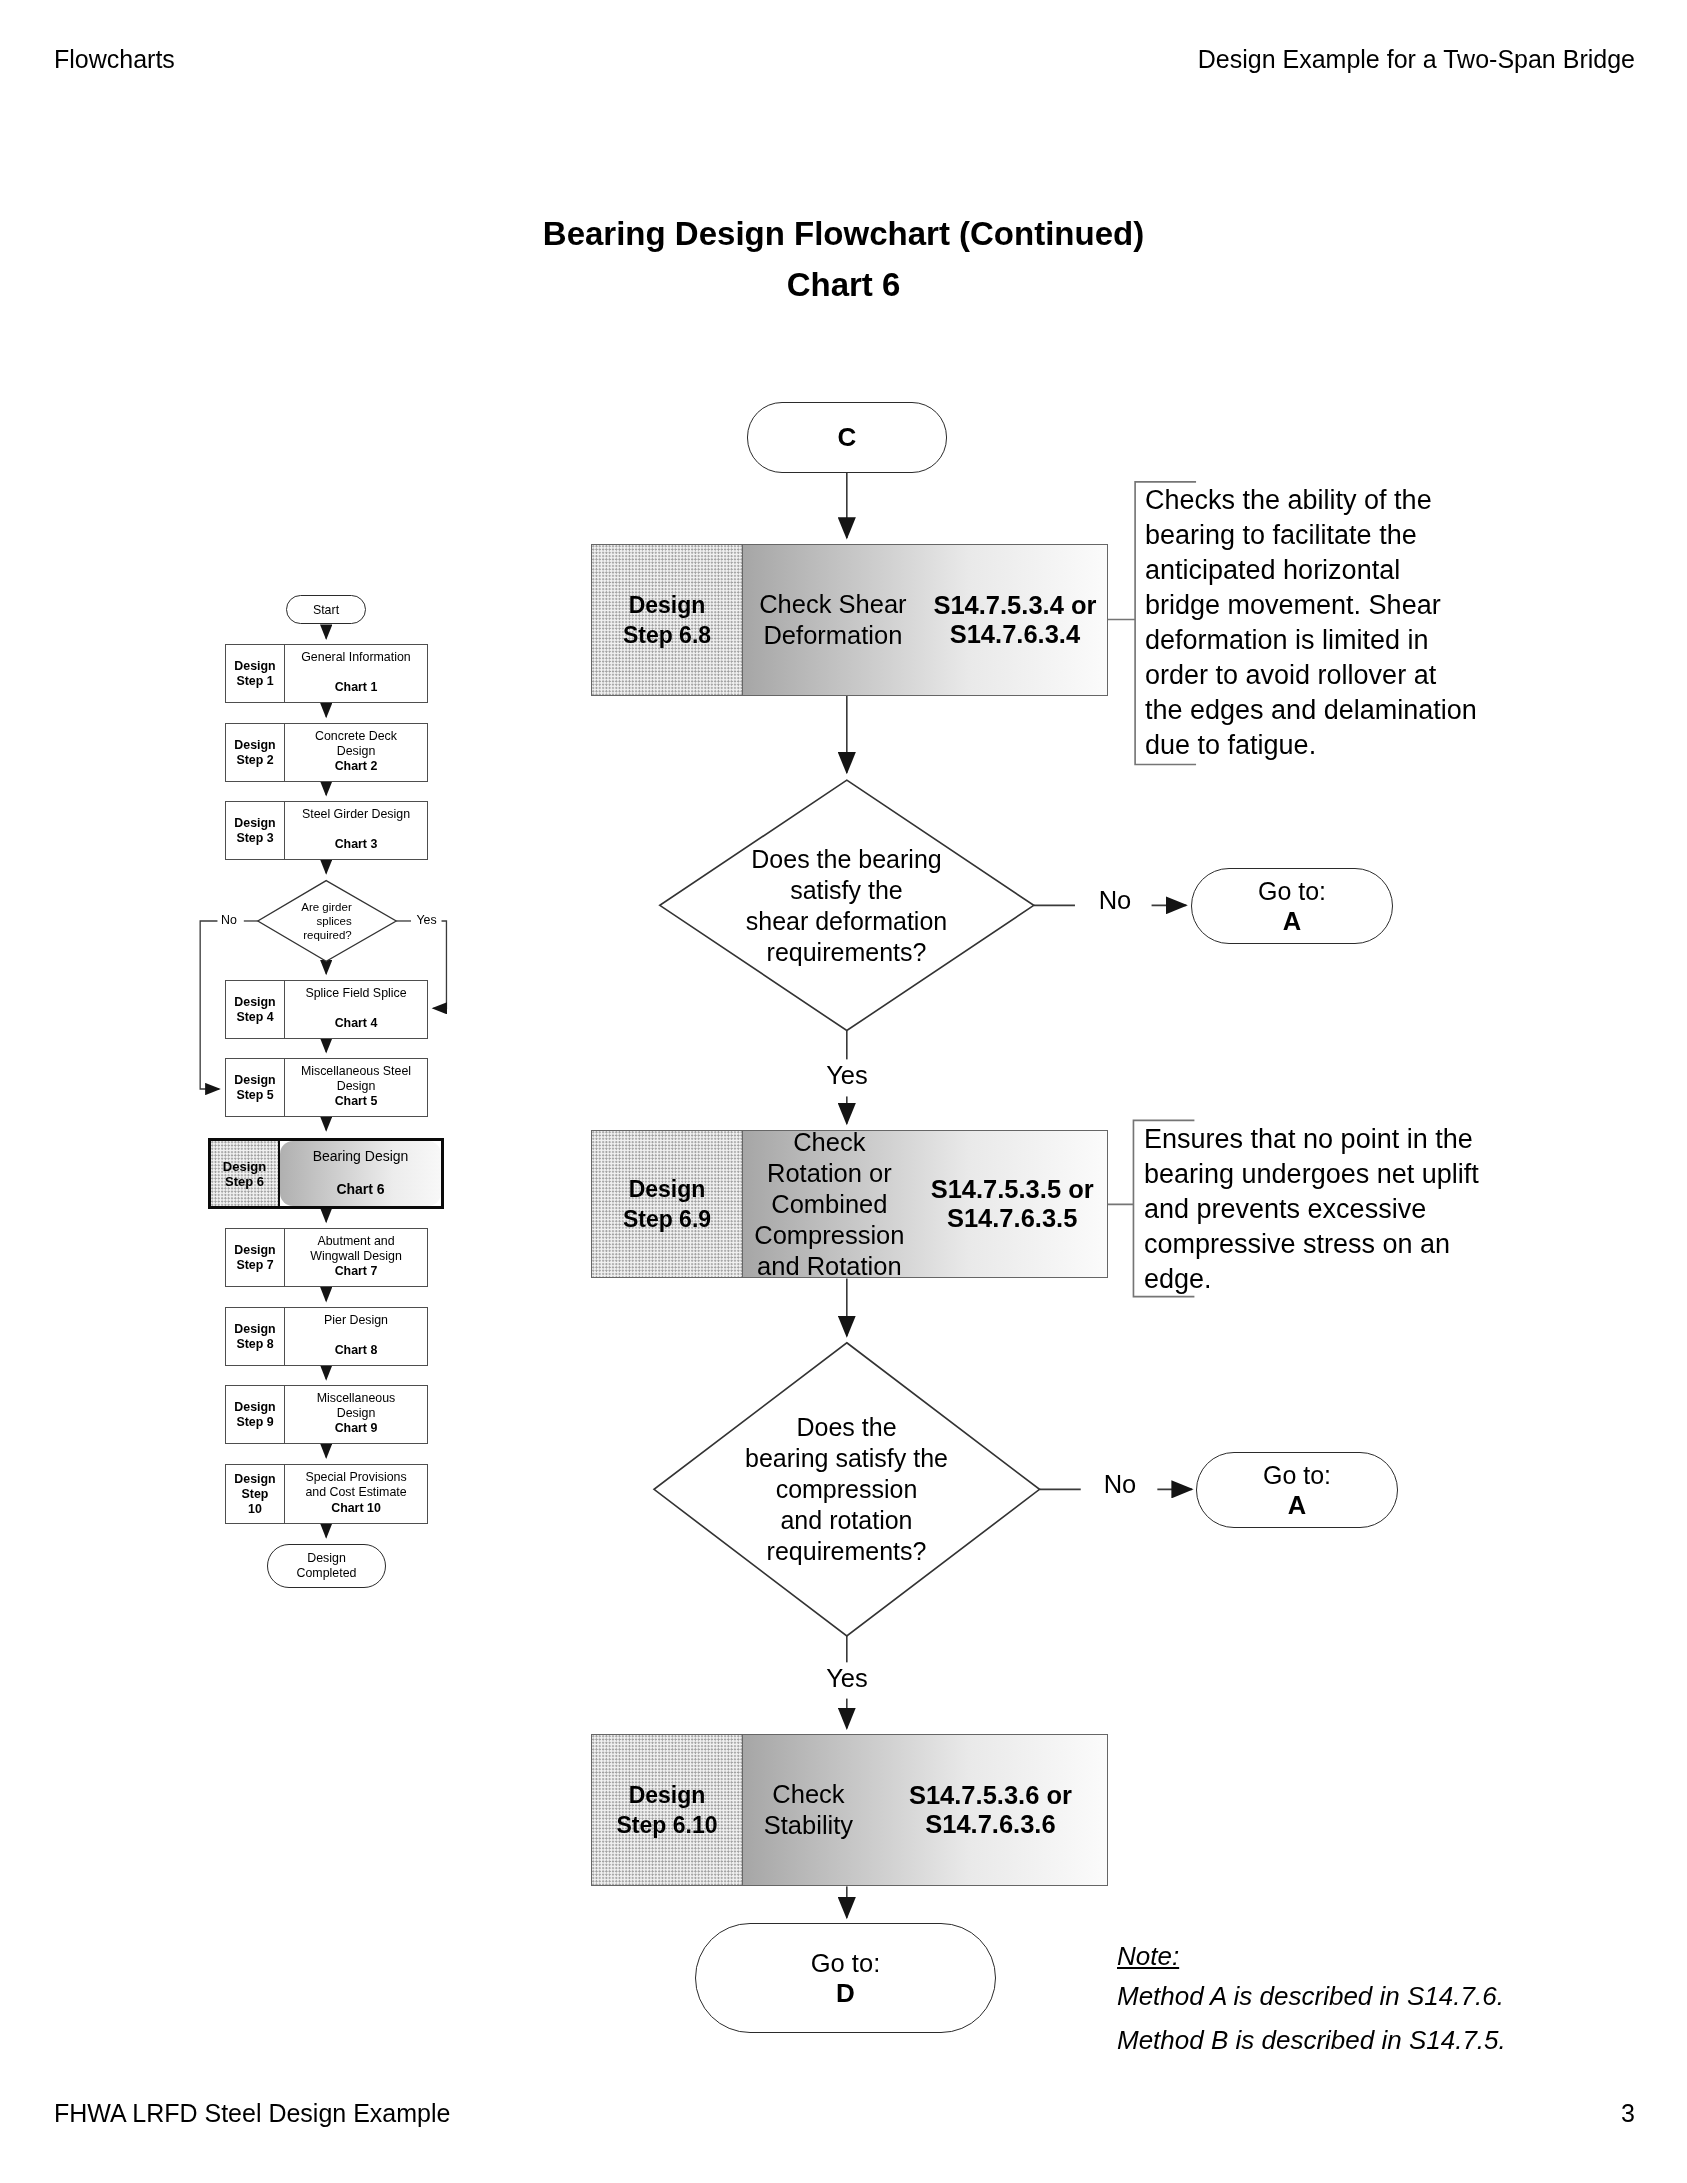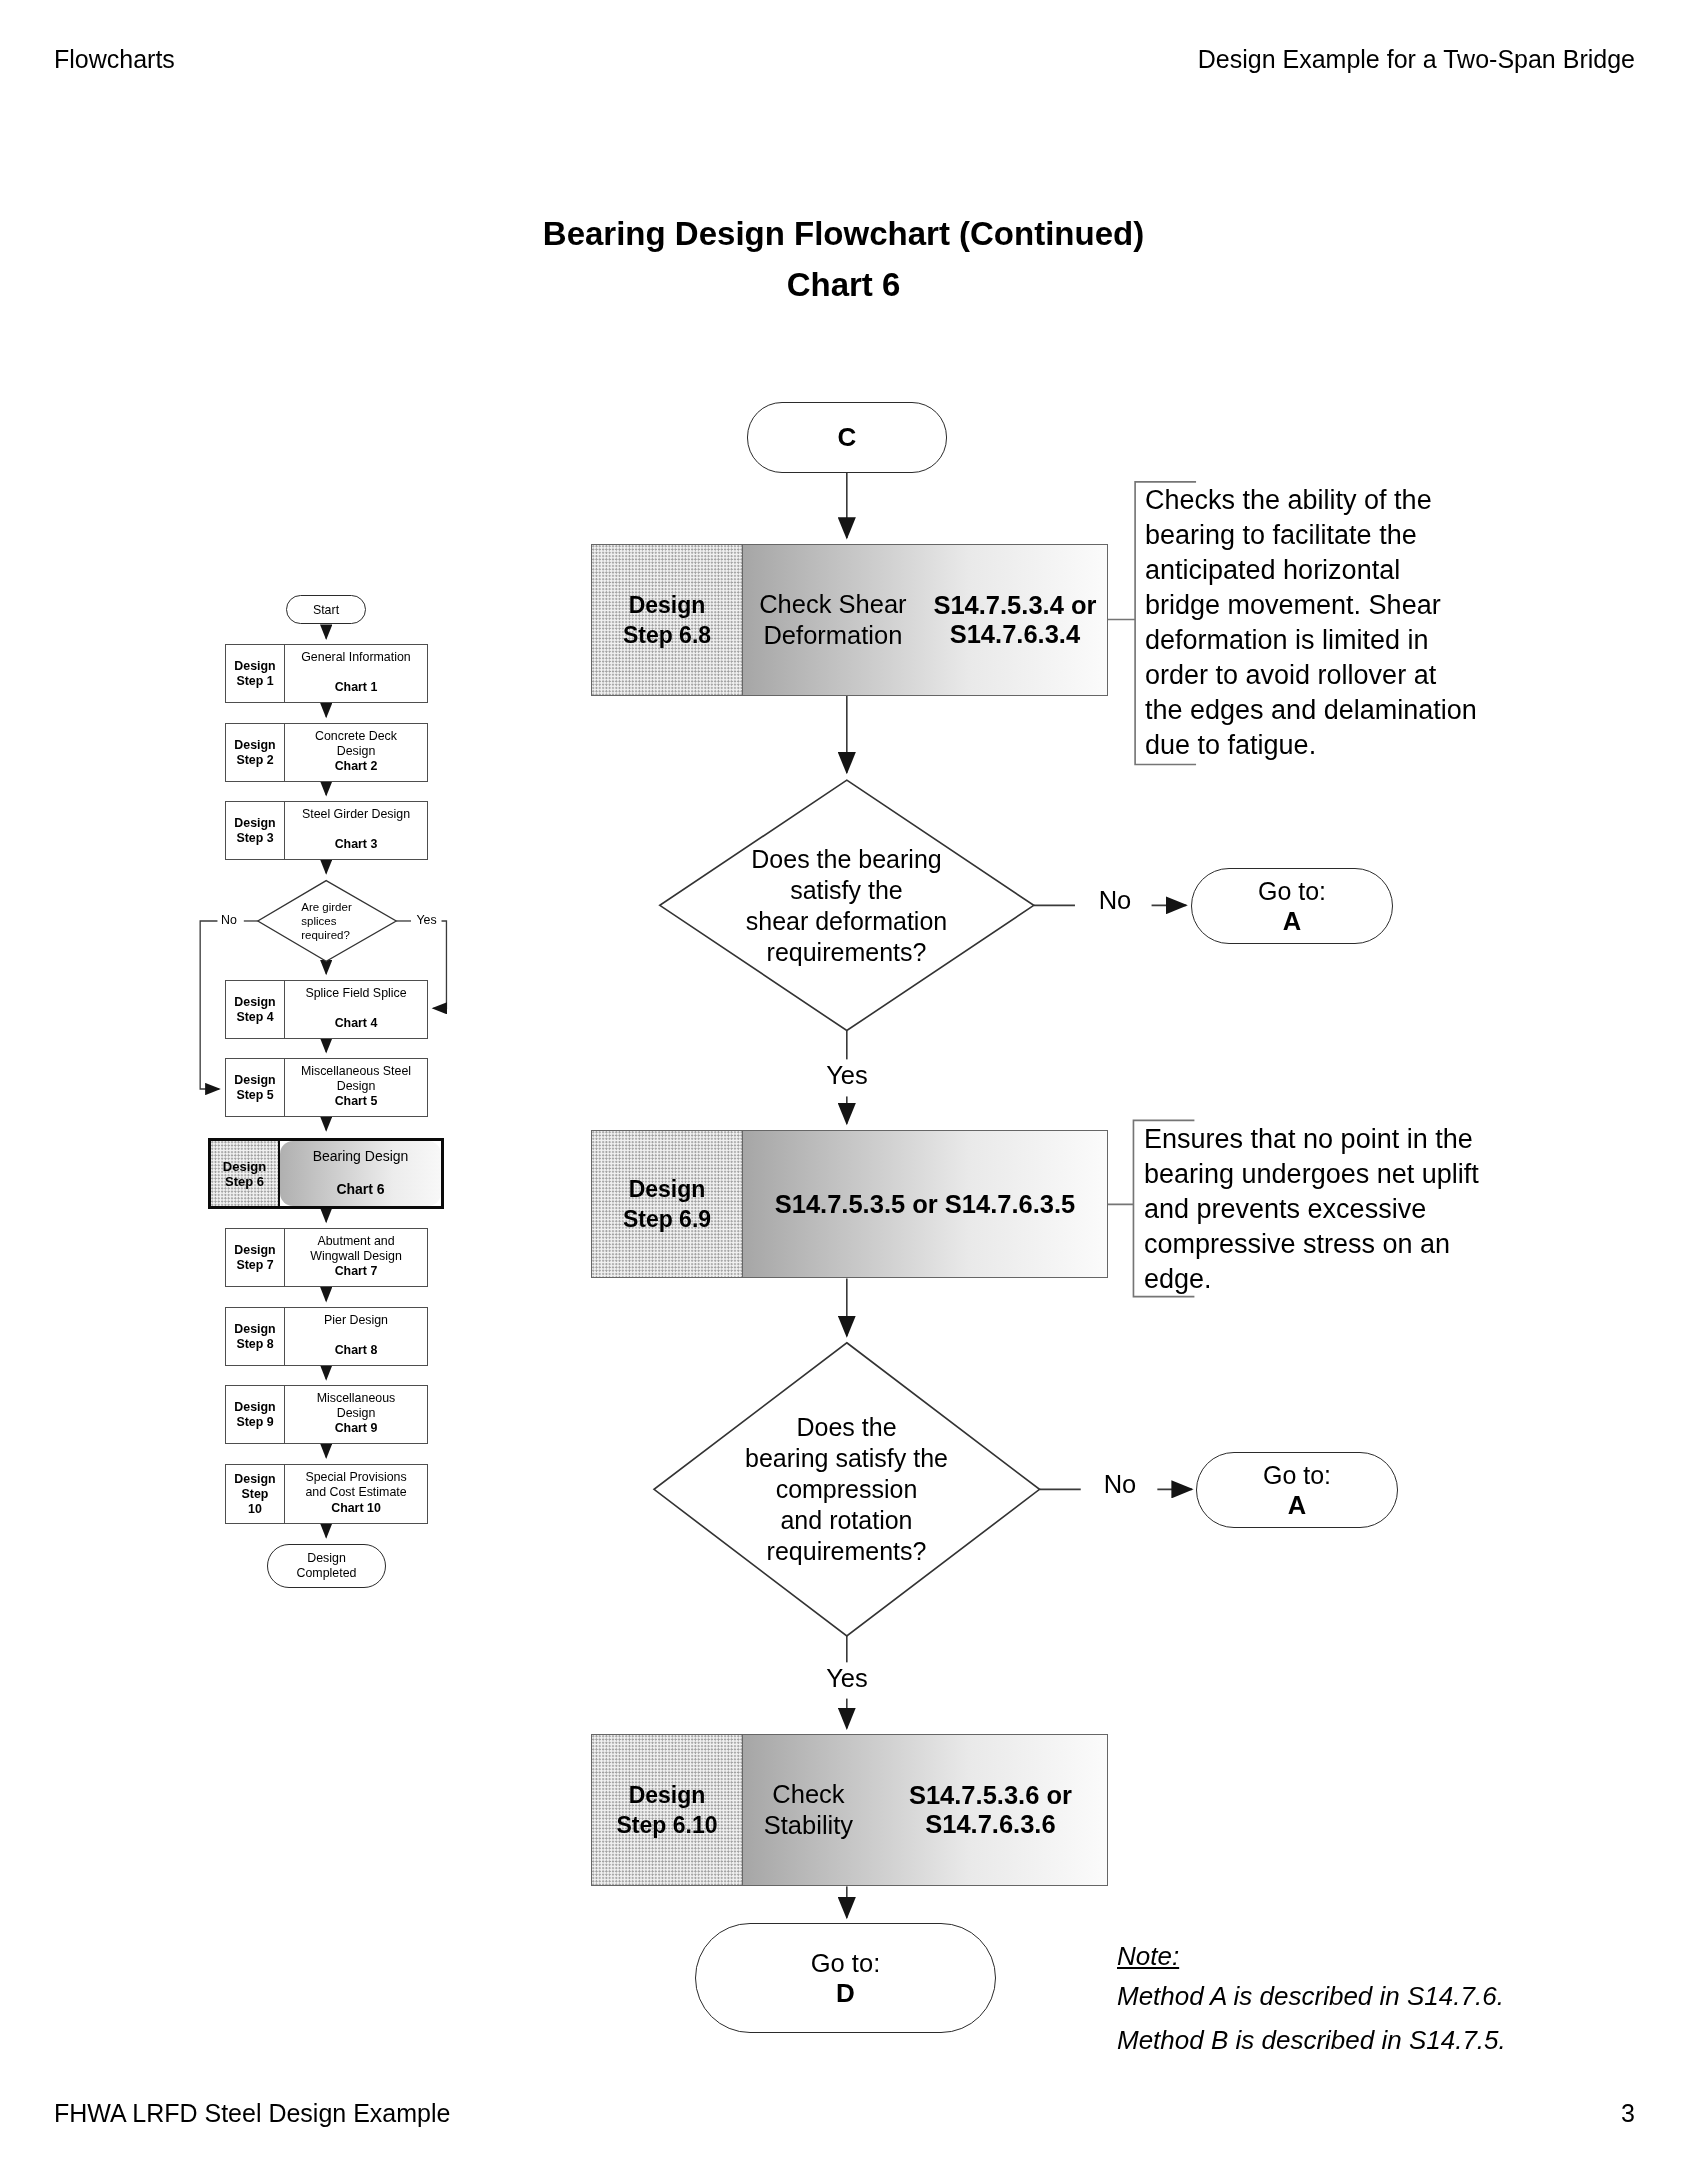--- a/index.html
+++ b/index.html
@@ -44,21 +44,21 @@
   
   .oval{position:absolute;background:#fff;border:1.6px solid #2b2b2b;display:flex;flex-direction:column;
         align-items:center;justify-content:center;text-align:center;box-sizing:border-box;}
   .goto-prefix{font-size:25px;line-height:30.5px;}
   .goto-target{font-size:25.5px;font-weight:bold;line-height:30.5px;}
 
   
   .dtext{position:absolute;display:flex;align-items:center;justify-content:center;
          text-align:center;font-size:25px;line-height:31px;}
   .dtext-sm{position:absolute;display:flex;align-items:center;justify-content:center;
-            text-align:left;font-size:11.5px;line-height:14px;}
+            text-align:right;font-size:11.5px;line-height:14px;}
 
   
   .edge-lbl{position:absolute;font-size:25.5px;text-align:center;}
   .edge-lbl-sm{position:absolute;font-size:12.4px;text-align:center;}
 
   
   .note{position:absolute;font-size:27px;line-height:35px;}
   .bottom-note-head{font-size:26px;font-style:italic;text-decoration:underline;line-height:36px;}
   .bottom-note-body{font-size:26px;font-style:italic;line-height:44px;}
 </style>
@@ -274,20 +274,23 @@
 
   <div class="oval" style="left:1191px;top:868px;width:202px;height:76px;border-radius:38px;">
     <div class="goto-prefix">Go to:</div>
     <div class="goto-target">A</div>
   </div>
 
   <div class="main-box" style="top:1130px;height:148px;">
     <div class="mb-left hatch pre">Design
 Step 6.9</div>
     <div class="mb-right grad" style="justify-content:center;gap:1.6px;">
+      <div class="mb-title pre">Check Rotation or
+Combined Compression
+and Rotation</div>
       <div class="mb-ref">S14.7.5.3.5 or S14.7.6.3.5</div>
     </div>
   </div>
 
   <div class="note pre" style="left:1144px;top:1122px;width:412px;">Ensures that no point in the
 bearing undergoes net uplift
 and prevents excessive
 compressive stress on an
 edge.</div>
 

